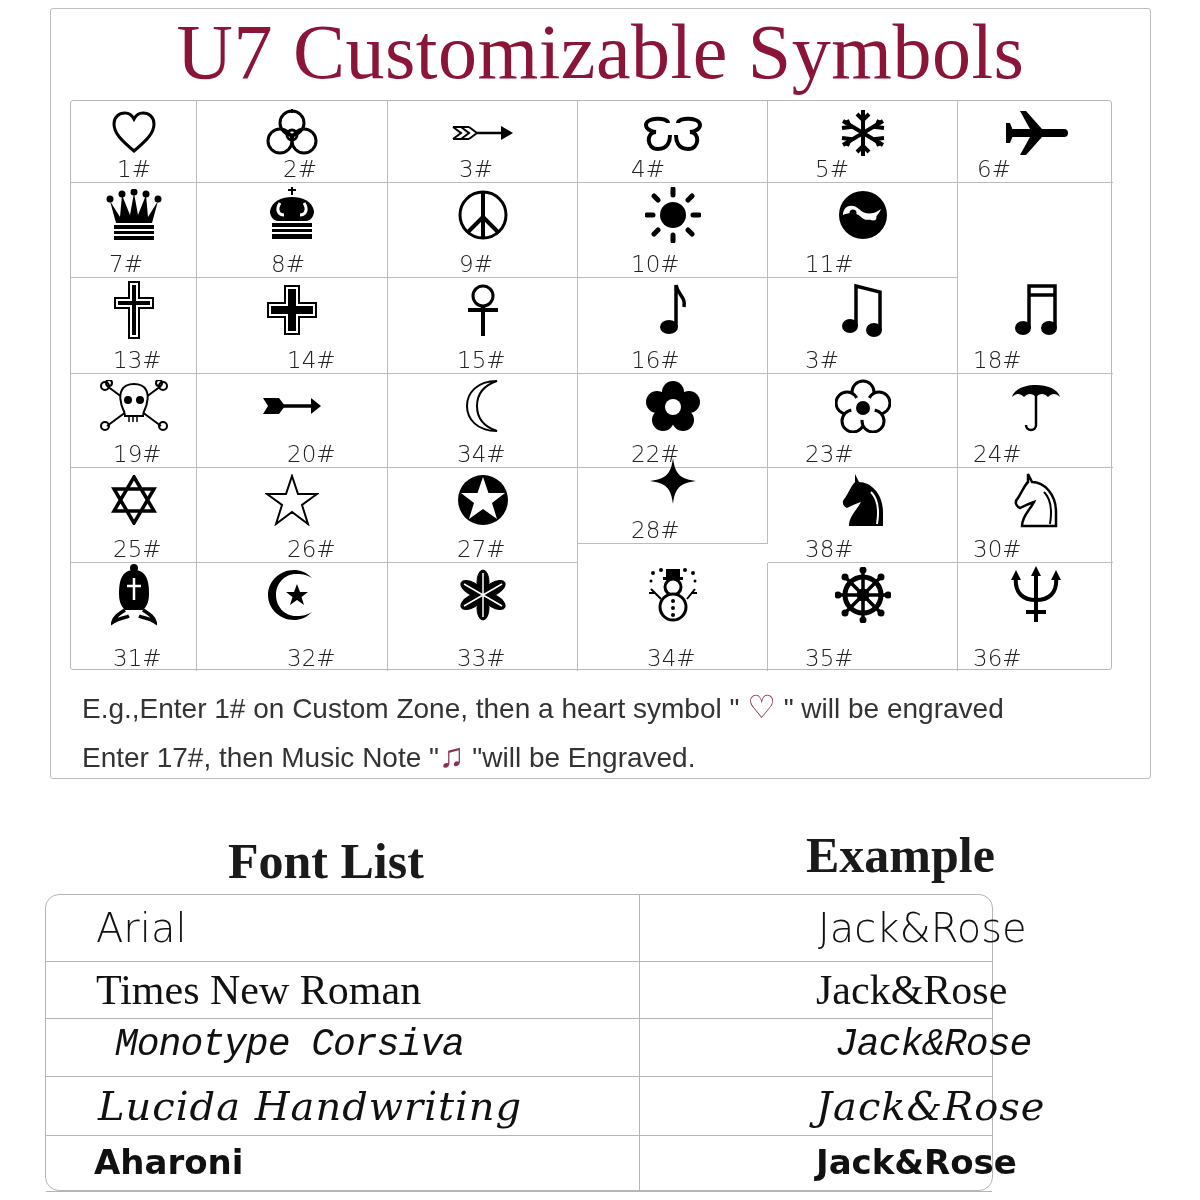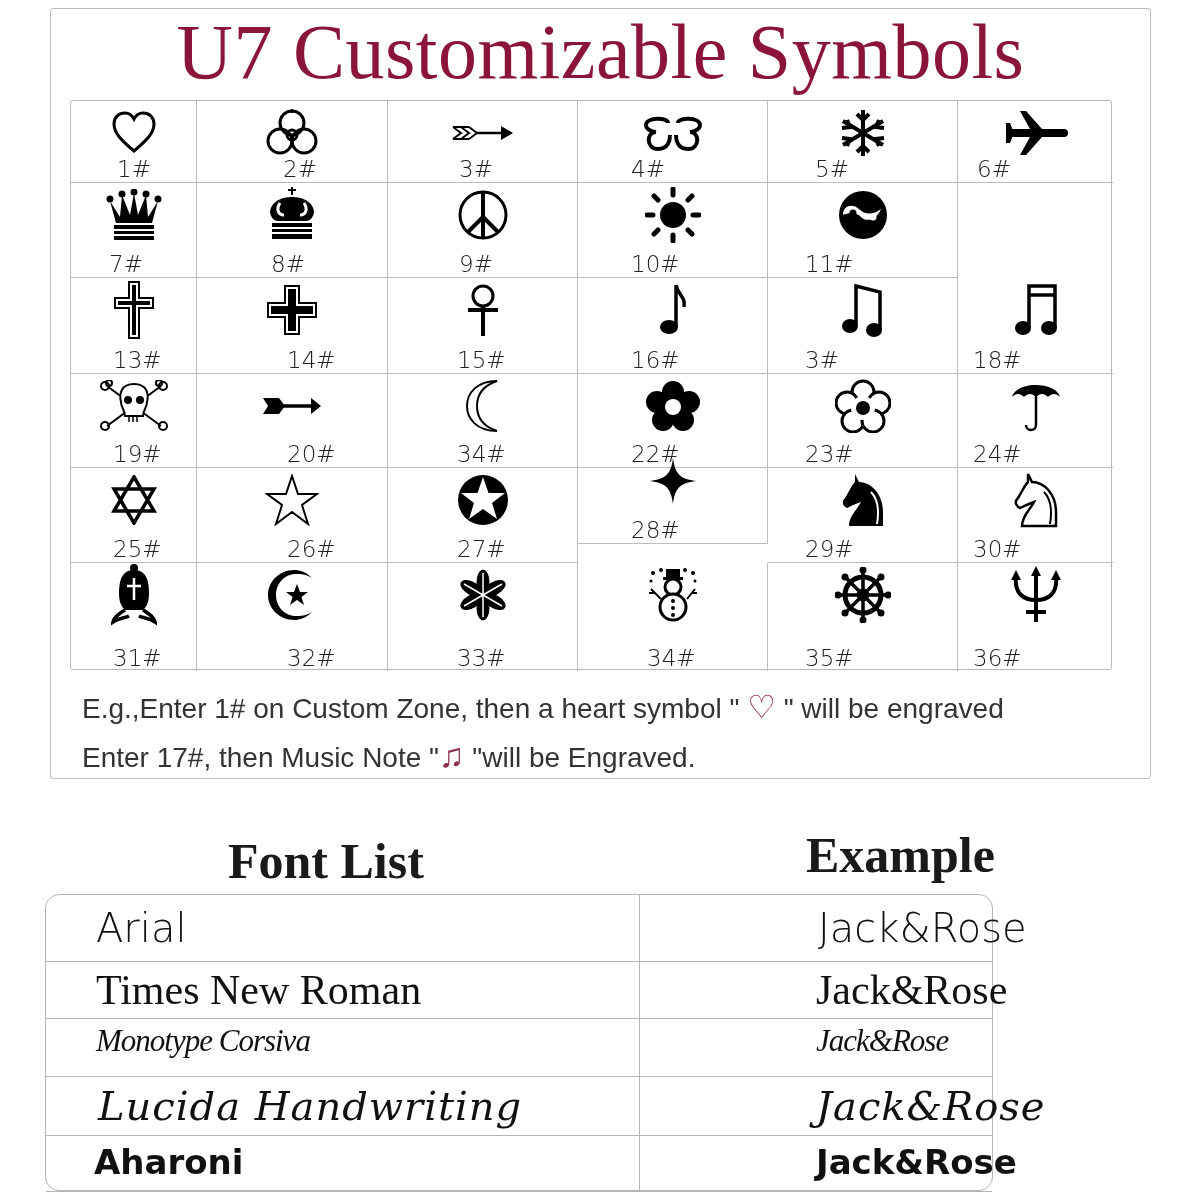--- a/index.html
+++ b/index.html
@@ -14,21 +14,21 @@
   .note .accent { color:#8a3050; }
   .h2 { position:absolute; font-family:"Liberation Serif", serif; font-weight:bold; font-size:50px; color:#1a1a1a; }
   .ftable { position:absolute; left:45px; top:894px; width:948px; height:297px; border:1.5px solid #b5b5b5; border-radius:14px; box-sizing:border-box; }
   .frow { position:absolute; left:0; right:0; border-bottom:1.5px solid #b5b5b5; box-sizing:border-box; }
   .frow:last-child { border-bottom:none; }
   .fsplit { position:absolute; left:593px; top:0; bottom:0; width:0; border-left:1.5px solid #b5b5b5; }
   .fname { position:absolute; left:50px; white-space:nowrap; color:#111; }
   .fex { position:absolute; left:770px; white-space:nowrap; color:#111; }
   .f-arial { font-family:"DejaVu Sans", sans-serif; font-size:40px; font-weight:300; }
   .f-times { font-family:"Liberation Serif", serif; font-size:42px; }
-  .f-corsiva { font-family:Liberation Serif, serif; font-style:italic; font-size:31px; letter-spacing:-1px; }
+  .f-corsiva { font-family:Liberation Mono, monospace; font-style:italic; font-size:38px; letter-spacing:-1px;margin-left:19px; }
   .f-lucida { font-family:"DejaVu Serif", serif; font-style:italic; font-size:40px; letter-spacing:1px; }
   .f-aharoni { font-family:"DejaVu Sans", sans-serif; font-weight:bold; font-size:34px; }
   svg { display:block; }
 </style>
 </head>
 <body>
 
 <div class="outer-box"></div>
 <div class="main-title">U7 Customizable Symbols</div>
 
@@ -325,21 +325,21 @@
       </div>
       <span class="num" style="left: 53px;">28#</span>
     </div>
     <div class="cell" style="left: 697px; top: 367px; width: 190px; height: 95px;">
       <div class="glyph">
         <svg width="44" height="56" viewBox="0 0 44 56">
           <path d="M14 2 l4 8 C30 10 42 22 42 40 V54 H8 C8 44 16 38 20 30 C14 32 10 34 6 36 C2 34 0 30 4 26 C8 20 10 14 14 10Z" fill="#000"></path>
           <path d="M30 20 C38 28 38 40 36 52" stroke="#fff" stroke-width="2" fill="none"></path>
         </svg>
       </div>
-      <span class="num" style="left: 37px;">29#</span>
+      <span class="num" style="left: 37px;">38#</span>
     </div>
     <div class="cell" style="left: 887px; top: 367px; width: 155px; height: 95px; border-right: none;">
       <div class="glyph">
         <svg width="44" height="56" viewBox="0 0 44 56">
           <path d="M14 2 l4 8 C30 10 42 22 42 40 V54 H8 C8 44 16 38 20 30 C14 32 10 34 6 36 C2 34 0 30 4 26 C8 20 10 14 14 10Z" fill="#fff" stroke="#000" stroke-width="2.5"></path>
           <path d="M30 20 C38 28 38 40 36 52" stroke="#000" stroke-width="2" fill="none"></path>
         </svg>
       </div>
       <span class="num" style="left: 15px;">30#</span>
     </div>

